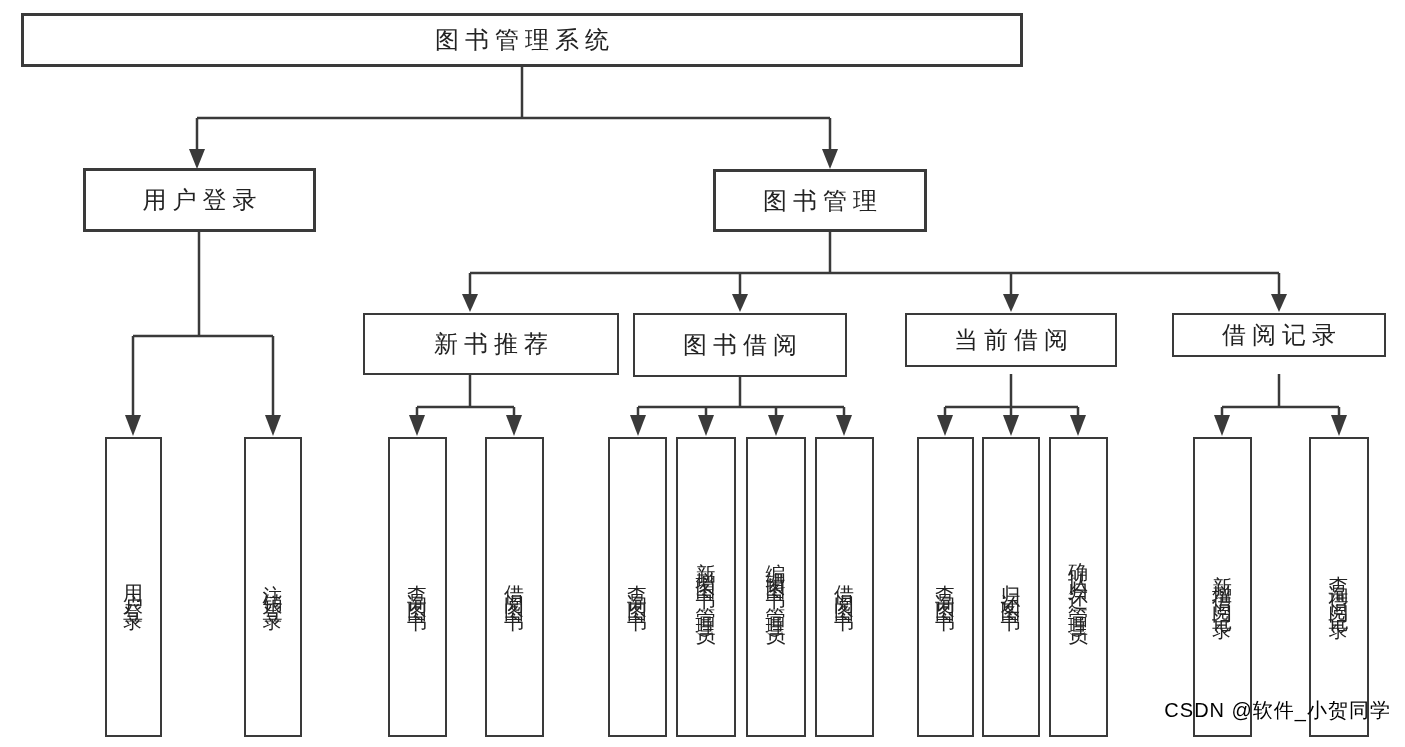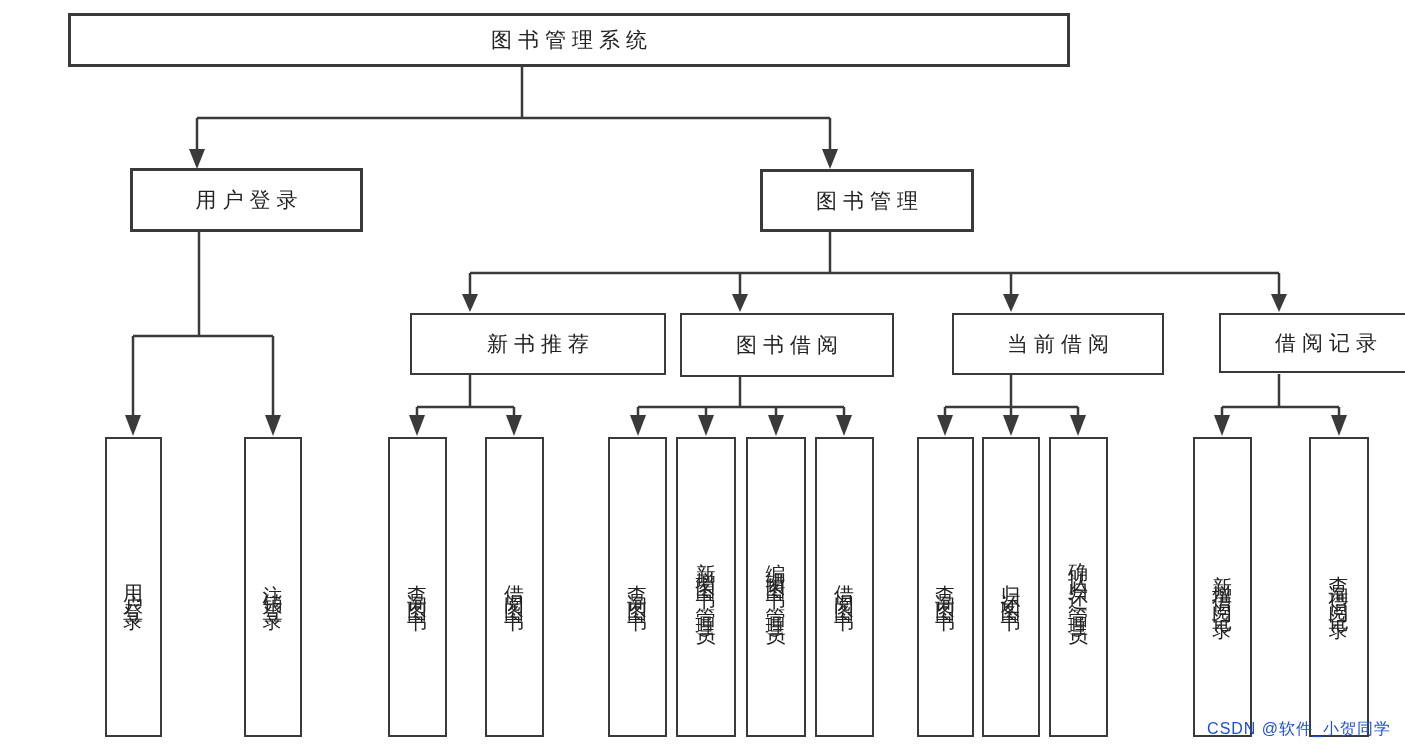--- a/index.html
+++ b/index.html
@@ -12,38 +12,38 @@
   }
   .wires{position:absolute;left:0;top:0;width:1405px;height:747px;}
   .box{
     position:absolute;
     box-sizing:border-box;
     background:#ffffff;
     border:3px solid #3a3a3a;
     display:flex;align-items:center;justify-content:center;
     color:#222222;
   }
-  .box.h{font-size:21px;letter-spacing:6px;text-indent:6px;white-space:nowrap;margin-left:47px;}
+  .box.h{font-size:24px;letter-spacing:6px;text-indent:6px;white-space:nowrap;}
   .box.l3{border-width:2.5px;}
   .box.leaf{
     border-width:2px;
     font-size:20px;
   }
   .leaf .vtext{
     writing-mode:vertical-rl;
     letter-spacing:9px;
     line-height:1;
     color:#222222;
   }
   .watermark{
     position:absolute;
-    right:14px;bottom:7px;
-    font-size:16px;
+    right:14px;bottom:23px;
+    font-size:20px;
     letter-spacing:1px;
-    color:#1d4ed8;
+    color:#000000;
     white-space:nowrap;
     z-index:5;
   }
 </style>
 </head>
 <body>
 
 <div class="canvas">
 
   <svg class="wires" width="1405" height="747" viewBox="0 0 1405 747">
@@ -125,24 +125,24 @@
   <div class="box h" style="left:713px;top:169px;width:214px;height:63px">
     <span>图书管理</span>
   </div>
 
   <div class="box h l3" style="left:363px;top:313px;width:256px;height:62px">
     <span>新书推荐</span>
   </div>
   <div class="box h l3" style="left:633px;top:313px;width:214px;height:64px">
     <span>图书借阅</span>
   </div>
-  <div class="box h l3" style="left:905px;top:313px;width:212px;height:62px">
+  <div class="box h l3" style="left:905px;top:313px;width:212px;height:54px">
     <span>当前借阅</span>
   </div>
-  <div class="box h l3" style="left:1172px;top:313px;width:214px;height:60px">
+  <div class="box h l3" style="left:1172px;top:313px;width:214px;height:44px">
     <span>借阅记录</span>
   </div>
 
   <div class="box leaf" style="left:105px;top:437px;width:57px;height:300px">
     <span class="vtext">用户登录</span>
   </div>
   <div class="box leaf" style="left:244px;top:437px;width:58px;height:300px">
     <span class="vtext">注销登录</span>
   </div>
   <div class="box leaf" style="left:388px;top:437px;width:59px;height:300px">

